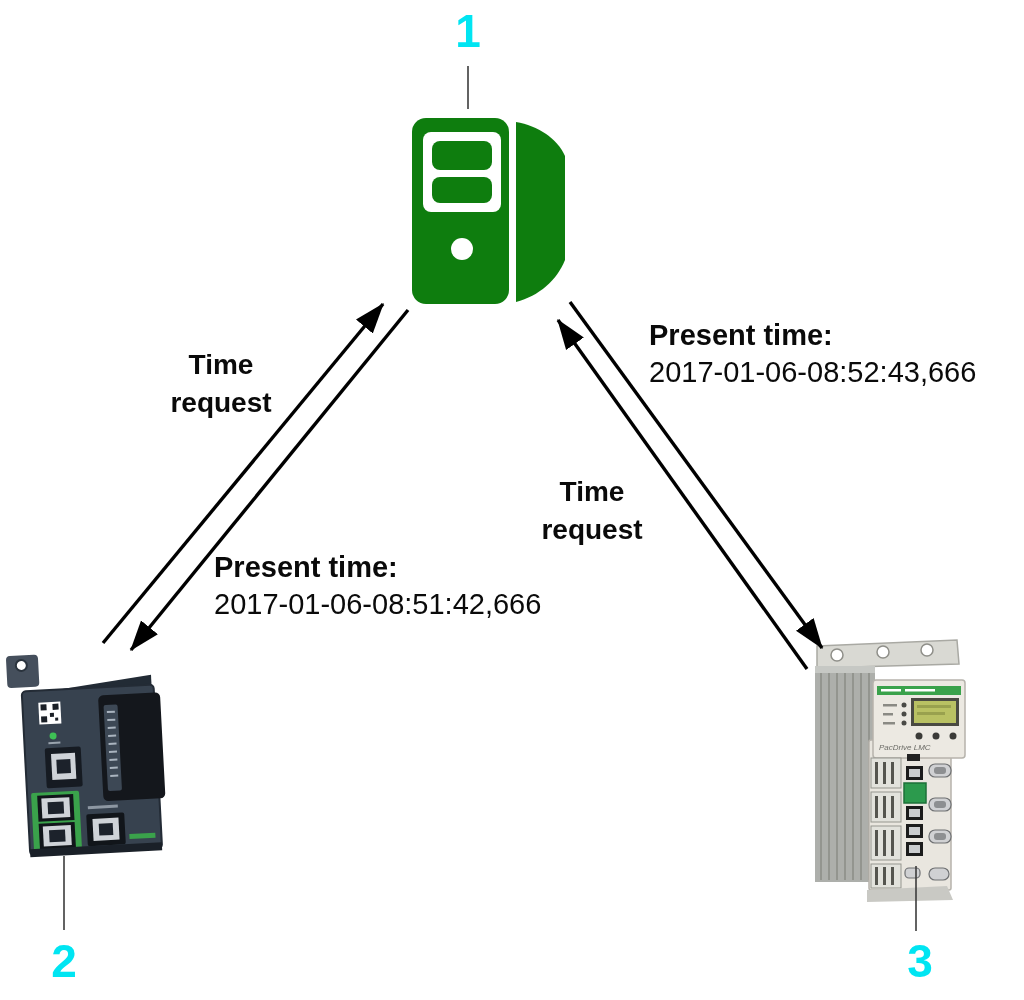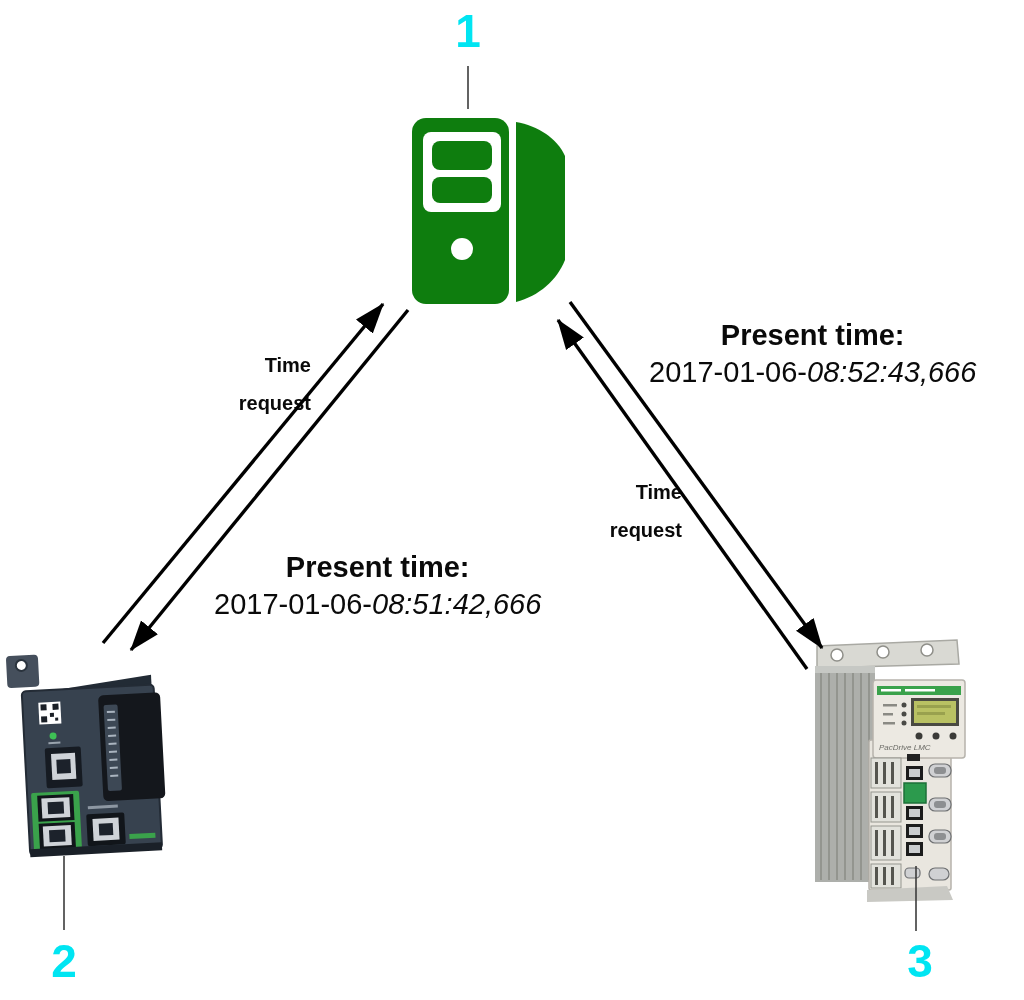--- a/index.html
+++ b/index.html
@@ -13,30 +13,30 @@
   .canvas{position:absolute;inset:0;width:1024px;height:1000px;}
   .layer{position:absolute;left:0;top:0;pointer-events:none;}
   .callout{
     position:absolute;
     font-size:46px;font-weight:bold;
     color:var(--callout-cyan,#00e5f2);
     width:60px;text-align:center;line-height:1;
   }
   .msg-request{
     position:absolute;
-    font-size:20px;font-weight:bold;color:#0a0a0a;
-    text-align:right;line-height:38px;width:180px;
+    font-size:28px;font-weight:bold;color:#0a0a0a;
+    text-align:center;line-height:38px;width:180px;
   }
   .msg-response{
     position:absolute;
-    font-size:29px;color:#0a0a0a;line-height:37px;white-space:nowrap;text-align:center;
+    font-size:29px;color:#0a0a0a;line-height:37px;white-space:nowrap;
   }
   .msg-response .heading{font-weight:bold;display:block;}
   .msg-response .date{font-style:normal;margin-right:0;}
-  .msg-response .time{font-style:italic;}
+  .msg-response .time{}
   svg text.micro{font-family:"Liberation Sans",sans-serif;}
 </style>
 </head>
 <body style="background: rgb(255, 255, 255);">
 
 <div class="canvas">
 
   <svg class="layer" style="left:5px;top:648px;" width="175" height="215" viewBox="0 0 175 215">
     <g transform="rotate(-3 85 105)">
 

